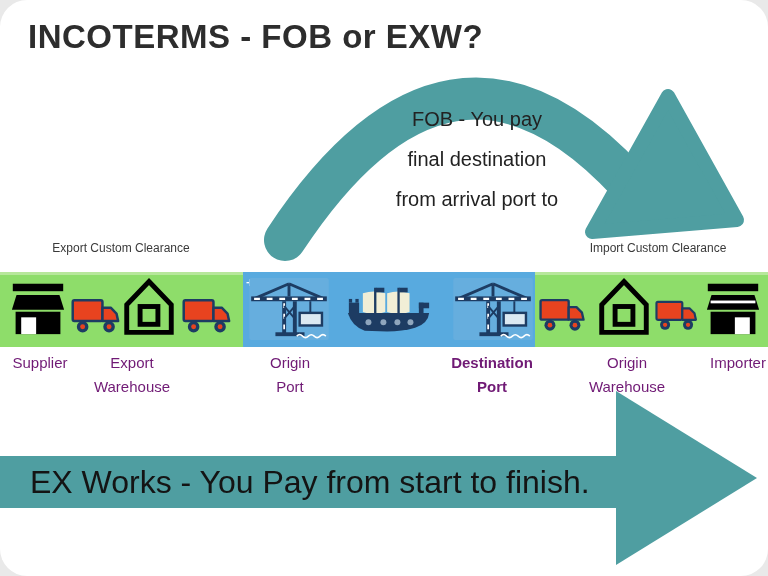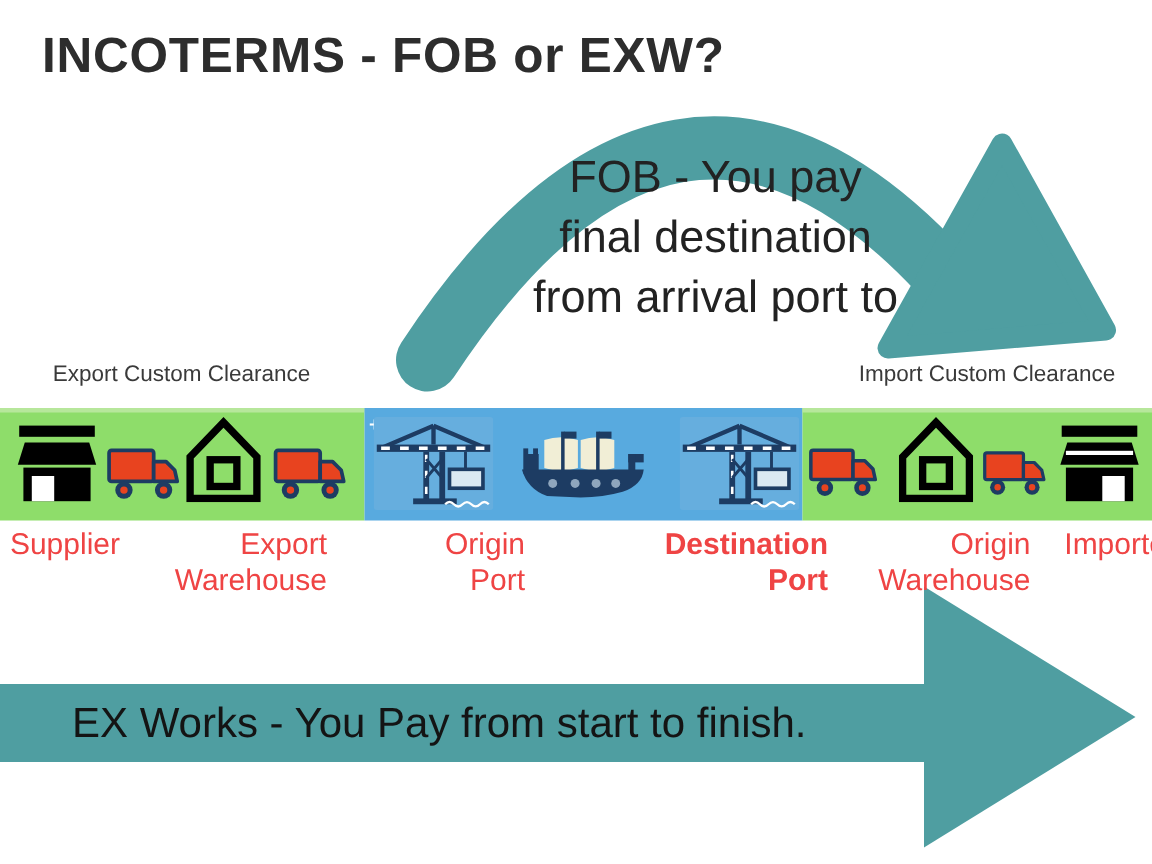--- a/index.html
+++ b/index.html
@@ -1,57 +1,57 @@
 <!DOCTYPE html>
 <html><head>
 <meta charset="utf-8">
 <style>
   html,body{margin:0;padding:0;background:#e9e9e9;}
   #canvas{
     position:relative;width:768px;height:576px;background:#ffffff;
-    overflow:hidden;font-family:"Liberation Sans", sans-serif;
+    overflow:hidden;font-family:"Liberation Sans", sans-serif;border-radius:27px;
   }
   .abs{position:absolute;}
   #title{
     left:28px;top:18px;font-size:33px;font-weight:bold;color:#2d2d2d;
     letter-spacing:0.5px;z-index:3;
   }
   #fob-text{
     left:322px;top:99px;width:310px;text-align:center;
-    font-size:30px;line-height:40px;color:#222222;z-index:3;
+    font-size:20px;line-height:40px;color:#222222;z-index:3;
   }
   #arc-svg{left:0;top:0;z-index:1;}
   .clearance{
-    top:241px;font-size:15px;color:#3a3a3a;width:210px;text-align:center;z-index:3;
+    top:241px;font-size:12px;color:#3a3a3a;width:210px;text-align:center;z-index:3;
   }
   #export-clearance{left:16px;}
   #import-clearance{left:553px;}
   #strip{left:0;top:272px;width:768px;height:75px;z-index:2;}
   .panel{position:absolute;top:0;height:75px;}
   .panel.green{background:#8edd6a;border-top:3px solid #b7e79b;box-sizing:border-box;}
   .panel.blue{background:#58aadf;}
   #panel-export{left:0;width:243px;}
   #panel-sea{left:243px;width:292px;}
   #panel-import{left:535px;width:233px;}
   .icon{position:absolute;}
   .sparkle{position:absolute;color:#ffffff;font-size:13px;font-weight:bold;line-height:13px;}
   .stage-label{
-    position:absolute;top:351px;font-size:20px;line-height:24px;color:#ef4444;
-    text-align:right;z-index:4;
+    position:absolute;top:351px;font-size:15px;line-height:24px;color:#701a75;
+    text-align:center;z-index:4;
   }
   #label-supplier{left:0;width:80px;}
-  #label-export-warehouse{left:98px;width:120px;}
+  #label-export-warehouse{left:72px;width:120px;}
   #label-origin-port{left:230px;width:120px;}
   #label-destination-port{left:432px;width:120px;font-weight:bold;}
   #label-import-warehouse{left:567px;width:120px;}
   #label-importer-address{left:692px;width:92px;}
   #exw-svg{left:0;top:388px;z-index:1;}
   #exw-text{
-    left:48px;top:456px;height:52px;line-height:52px;
-    font-size:28px;color:#141414;z-index:3;white-space:nowrap;
+    left:30px;top:456px;height:52px;line-height:52px;
+    font-size:32px;color:#141414;z-index:3;white-space:nowrap;
   }
 </style>
 </head>
 <body>
 
 <svg width="0" height="0" style="position:absolute">
   <defs>
     <symbol id="sym-store-left" viewBox="0 0 64 60">
       <rect x="5" y="4" width="54" height="8" fill="#000"></rect>
       <polygon points="9,16 55,16 60,32 4,32" fill="#000"></polygon>

